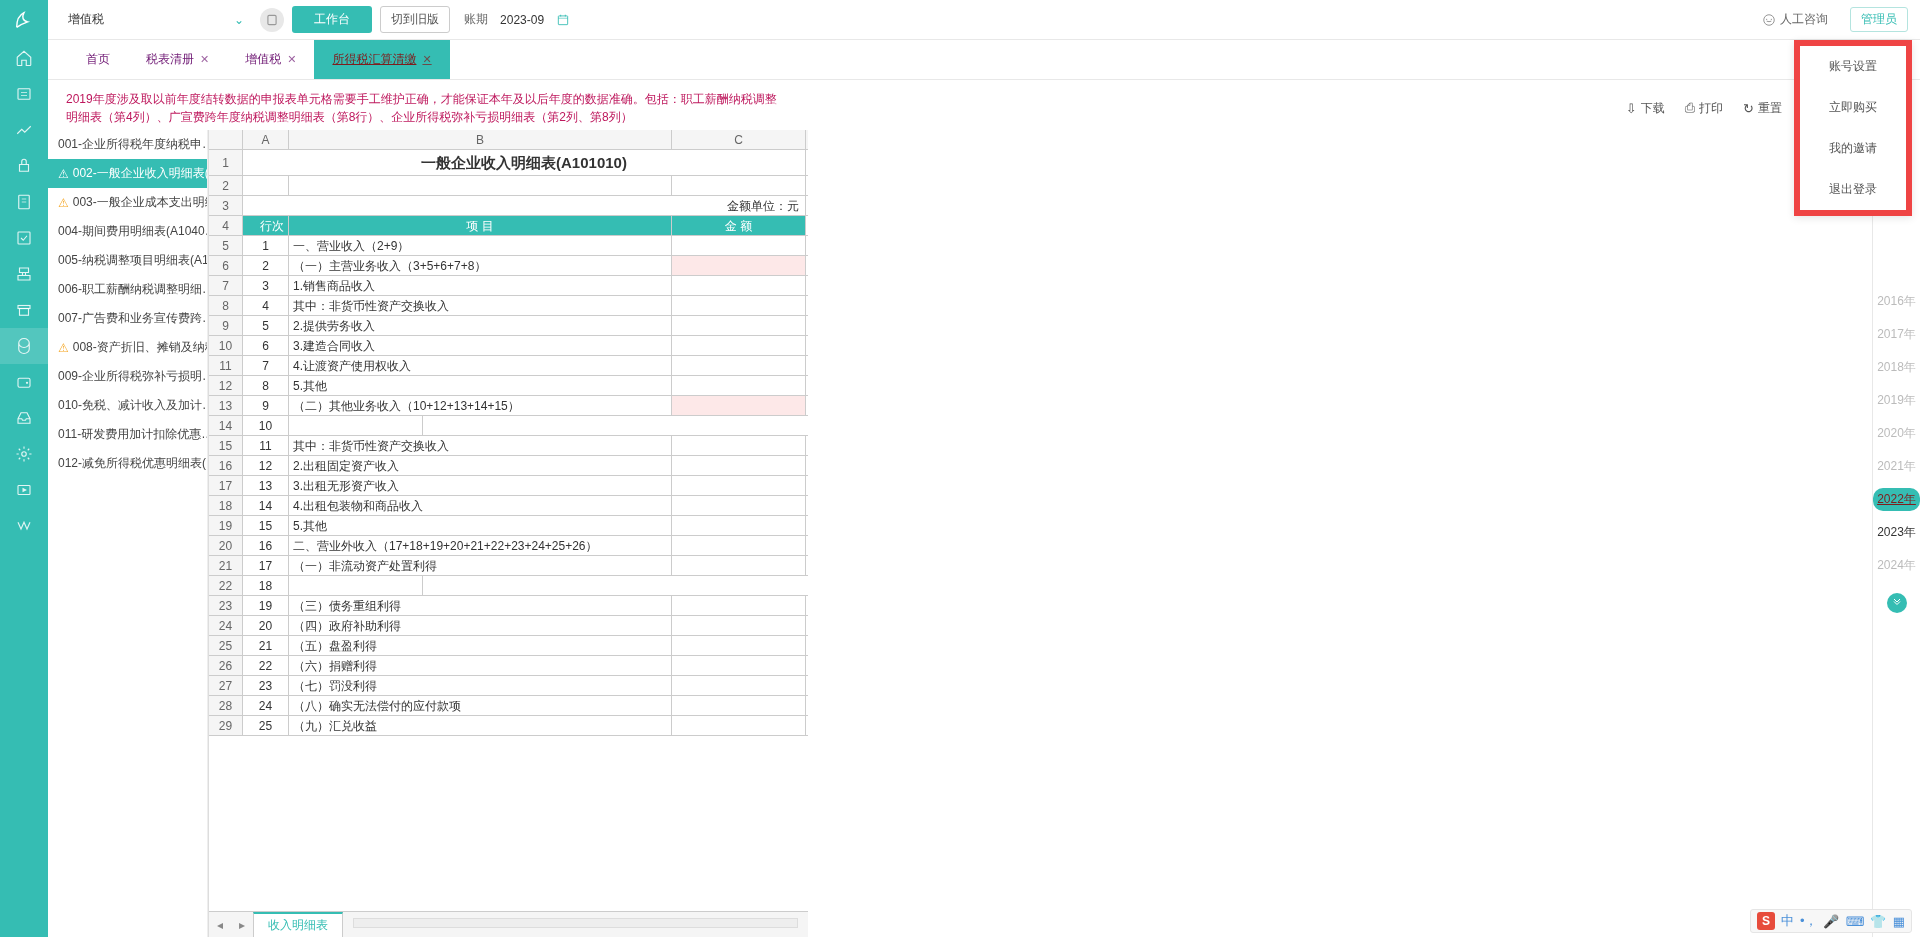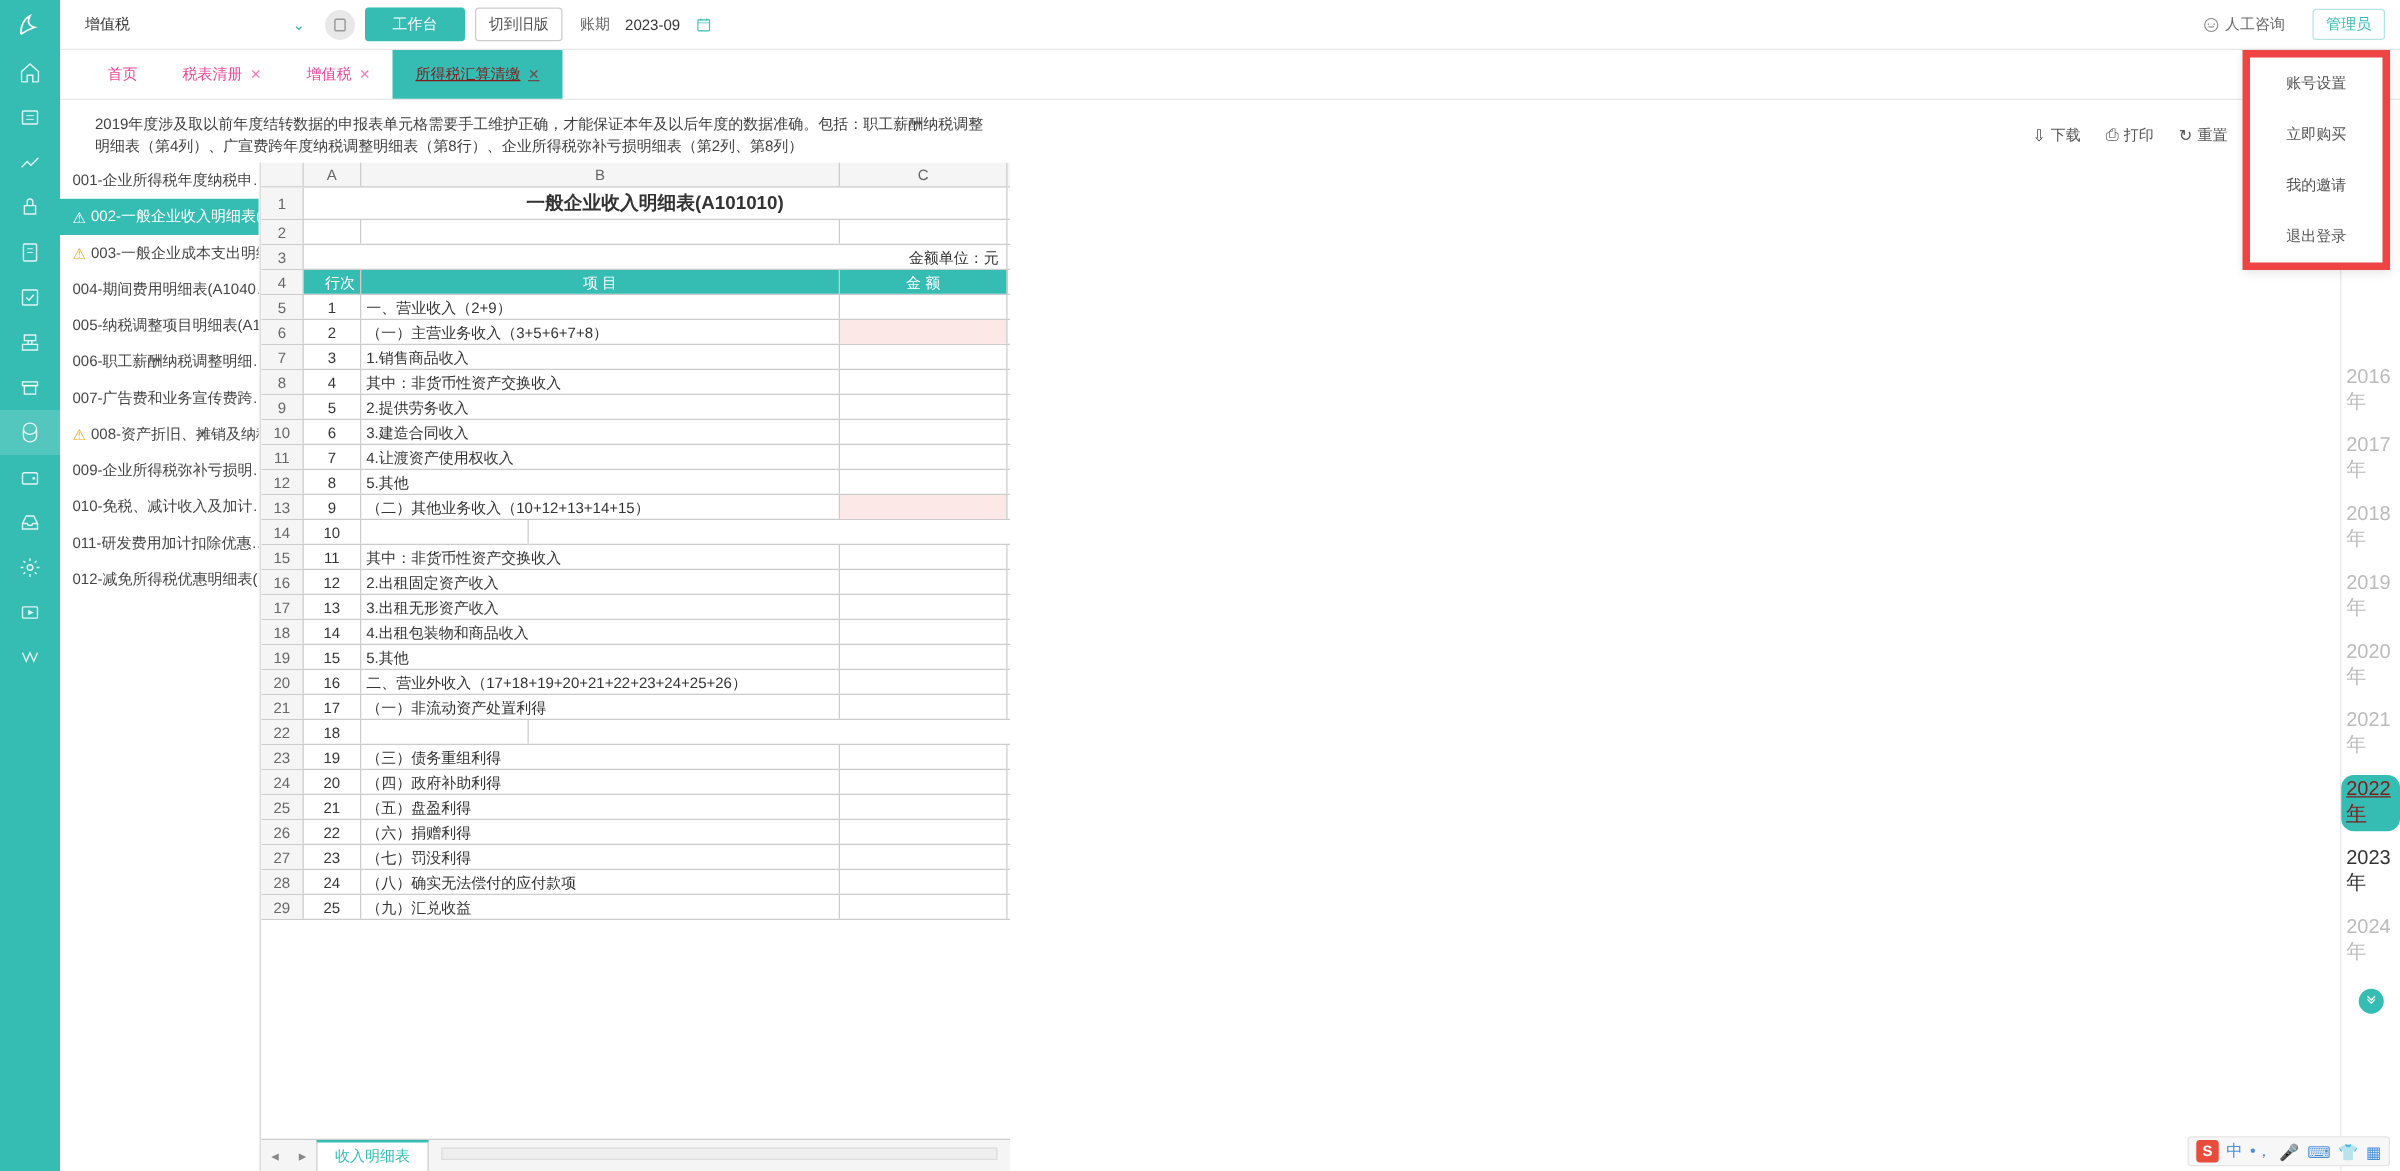--- a/index.html
+++ b/index.html
@@ -27,27 +27,27 @@
 .btn-outline { background: #fff; border: 1px solid #ccc; padding: 4px 10px; border-radius: 3px; cursor: pointer; font-size: 12px; color: #555; }
 .period-label { color: #666; margin-left: 6px; }
 .period-val { color: #333; margin-left: 4px; }
 .cal-icon { color: #35bdb3; margin-left: 4px; }
 .topbar-spacer { flex: 1; }
 .topbar-link { display: flex; align-items: center; gap: 4px; color: #666; cursor: pointer; padding: 0 6px; }
 .admin-btn { border: 1px solid #b4e4df; color: #35bdb3; padding: 3px 10px; border-radius: 3px; cursor: pointer; margin-left: 8px; }
 
 
 .tabs { height: 40px; display: flex; align-items: stretch; border-bottom: 1px solid #e8e8e8; padding-left: 20px; }
-.tab { display: flex; align-items: center; padding: 0 18px; color: #ec4899; cursor: pointer; gap: 6px; }
+.tab { display: flex; align-items: center; padding: 0 18px; color: #701a75; cursor: pointer; gap: 6px; }
 .tab.active { background: #35bdb3; color: #7f1d1d; text-decoration: underline; }
 .tab-close { font-size: 11px; opacity: 0.7; }
 
 
 .notice-row { display: flex; align-items: center; padding: 10px 18px 4px 18px; }
-.notice { color: #404040; font-size: 12px; line-height: 1.5; max-width: 720px; margin-left: 10px; }
+.notice { color: #be185d; font-size: 12px; line-height: 1.5; max-width: 720px; }
 .notice-tools { margin-left: auto; display: flex; gap: 20px; padding-right: 120px; }
 .tool-link { display: flex; align-items: center; gap: 4px; color: #555; cursor: pointer; }
 .tool-link .ic { font-size: 13px; }
 
 
 .body { flex: 1; display: flex; overflow: hidden; position: relative; }
 
 
 .formnav { width: 160px; border-right: 1px solid #eee; overflow-y: auto; }
 .formnav-item { padding: 6px 10px; font-size: 12px; white-space: nowrap; overflow: hidden; text-overflow: ellipsis; cursor: pointer; color: #444; display: flex; align-items: center; gap: 4px; }
@@ -84,21 +84,21 @@
 .sheet-tabs { height: 26px; border-top: 1px solid #ccc; display: flex; align-items: center; background: #f5f5f5; }
 .sheet-tab-nav { width: 22px; text-align: center; color: #888; cursor: pointer; }
 .sheet-tab { background: #fff; border: 1px solid #ccc; border-bottom: none; padding: 3px 14px; color: #35bdb3; font-size: 12px; border-top: 2px solid #35bdb3; cursor: pointer; }
 .sheet-scroll { flex: 1; margin: 0 10px; height: 14px; position: relative; }
 .sheet-scroll-track { height: 10px; background: #eee; border: 1px solid #ddd; position: relative; }
 
 .content-right-pad { flex: 1; }
 
 
 .year-rail { width: 48px; border-left: 1px solid #e8e8e8; display: flex; flex-direction: column; align-items: center; padding-top: 160px; gap: 10px; }
-.year-item { font-size: 16px; color: #bbb; cursor: pointer; padding: 3px 4px; border-radius: 10px; }
+.year-item { font-size: 12px; color: #bbb; cursor: pointer; padding: 3px 4px; border-radius: 10px; }
 .year-item.current { color: #333; }
 .year-item.active { background: #35bdb3; color: #7f1d1d; text-decoration: underline; }
 .year-more { width: 20px; height: 20px; background: #35bdb3; border-radius: 50%; color: #fff; display: flex; align-items: center; justify-content: center; cursor: pointer; margin-top: 6px; }
 
 
 .dropdown { position: absolute; right: 8px; top: 40px; width: 118px; background: #fff; border: 6px solid #ef4444; box-shadow: 0 2px 8px rgba(0,0,0,0.1); z-index: 100; }
 .dropdown-item { padding: 12px 16px; font-size: 12px; color: #555; cursor: pointer; text-align: center; }
 
 
 .ime { position: absolute; bottom: 4px; right: 8px; display: flex; gap: 6px; align-items: center; background: #f7f7f7; padding: 2px 6px; border-radius: 3px; border: 1px solid #e5e5e5; }

